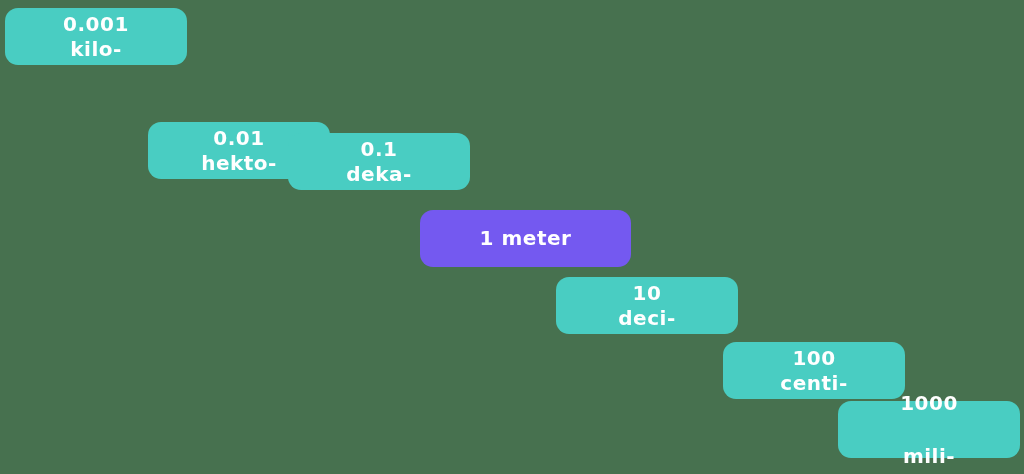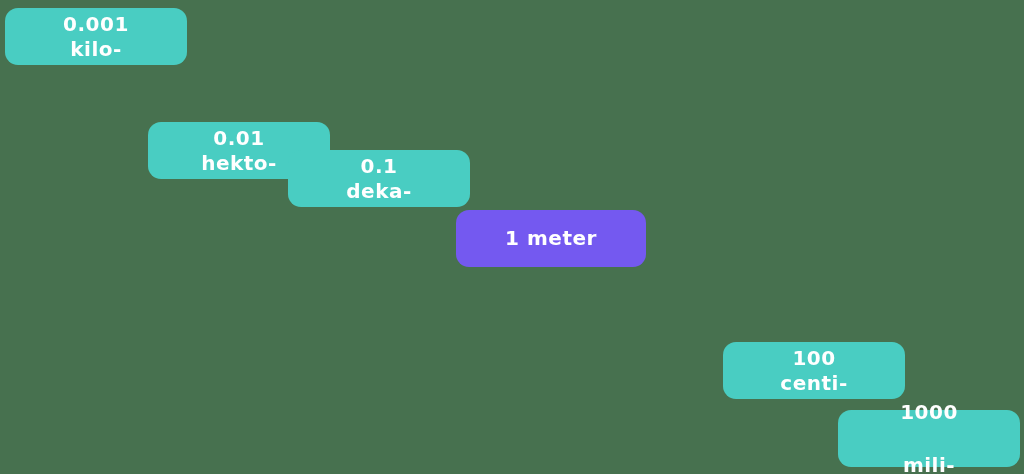--- a/index.html
+++ b/index.html
@@ -36,52 +36,55 @@
     color: var(--text);
     font-weight: 700;
     font-size: 20px;
     line-height: 25px;
     letter-spacing: 0.5px;
     text-align: center;
     white-space: nowrap;
   }
   .step.highlight {
     background: var(--base-unit);
-    width: 190px;
-    margin-left: 36px;
+    width: 211px;
   }
 </style>
 </head>
 <body>
 
 <div class="stairs">
 
   <div class="step" style="left:5px; top:8px;">
     <div>0.001</div>
     <div>kilo-</div>
   </div>
 
   <div class="step" style="left:148px; top:76px;margin-top:46px;">
     <div>0.01</div>
     <div>hekto-</div>
   </div>
 
-  <div class="step" style="left:288px; top:150px;">
+  <div class="step" style="left:288px; top:133px;">
     <div>0.1</div>
     <div>deka-</div>
   </div>
 
   <div class="step highlight" style="left:420px; top:210px;">
     <div>1 meter</div>
   </div>
 
+  <div class="step" style="left:556px; top:277px;">
+    <div>10</div>
+    <div>deci-</div>
+  </div>
 
   <div class="step" style="left:699px; top:342px;margin-left:24px;">
     <div>100</div>
     <div>centi-</div>
   </div>
 
-  <div class="step" style="left:838px; top:410px;gap:28px;">
+  <div class="step" style="left:838px; top:401px;gap:28px;">
     <div>1000</div>
     <div>mili-</div>
   </div>
 
 </div>
 
 </body></html>

